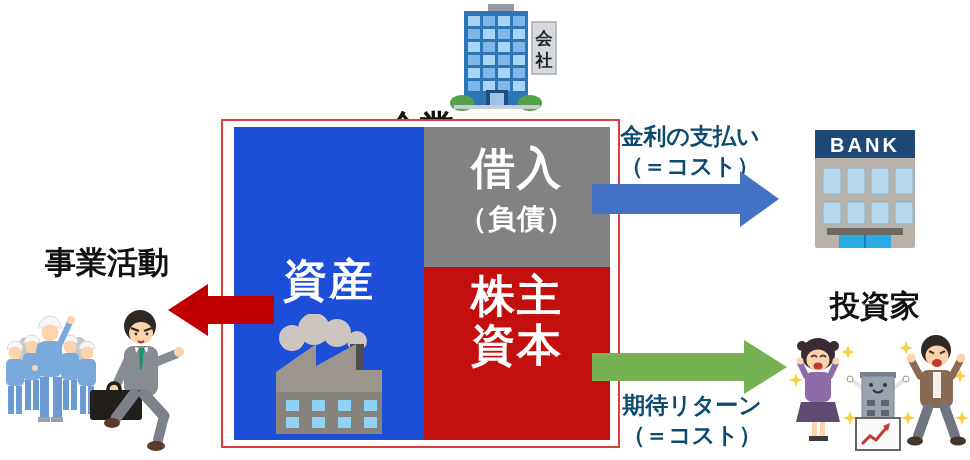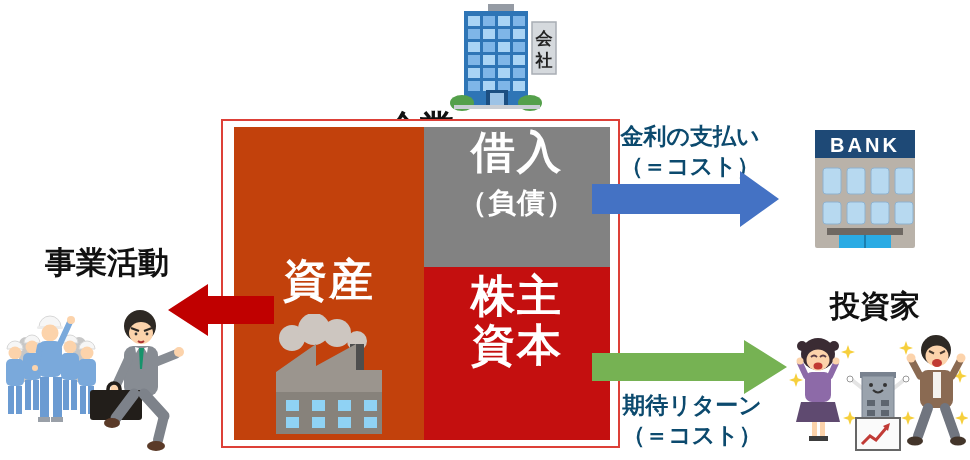--- a/index.html
+++ b/index.html
@@ -7,22 +7,22 @@
   .stage { position:relative; width:970px; height:460px; background:#ffffff; overflow:hidden; }
   .abs { position:absolute; }
   .lbl { font-weight:bold; color:#111; white-space:nowrap; }
   .lbl-lg { font-size:34px;margin-top:35px; }
   .lbl-md { font-size:30px; }
   .caption { font-weight:bold; color:#0c4a6e; font-size:23px; line-height:30px; text-align:center; white-space:nowrap; }
 
   
   .bs-box { left:221px; top:119px; width:399px; height:329px; border:2px solid #dd4038; background:#fff; box-sizing:border-box; z-index:1; }
   .bs-block { position:absolute; display:flex; flex-direction:column; align-items:center; color:#fff; }
-  .bs-assets { left:11px; top:6px; width:190px; height:313px; background:#c2410c; }
-  .bs-liab { left:201px; top:6px; width:186px; height:140px; background:#828282; box-sizing:border-box; }
+  .bs-assets { left:11px; top:6px; width:190px; height:313px; background:#1d4ed8; }
+  .bs-liab { left:201px; top:6px; width:186px; height:140px; background:#828282; padding-top:16px; box-sizing:border-box; }
   .bs-equity { left:201px; top:146px; width:186px; height:173px; background:#c40f0f; padding-top:4px; box-sizing:border-box; }
   .bs-big { font-size:44px; font-weight:bold; line-height:1.12; letter-spacing:2px; }
   .bs-sub { font-size:28px; font-weight:bold; margin-top:8px; letter-spacing:1px; }
   .assets-title { margin-top:128px; }
   .factory-wrap { margin-top:10px; }
 
   .arrow-svg { position:absolute; z-index:3; }
   .illu { position:absolute; z-index:2; }
 </style>
 </head>

